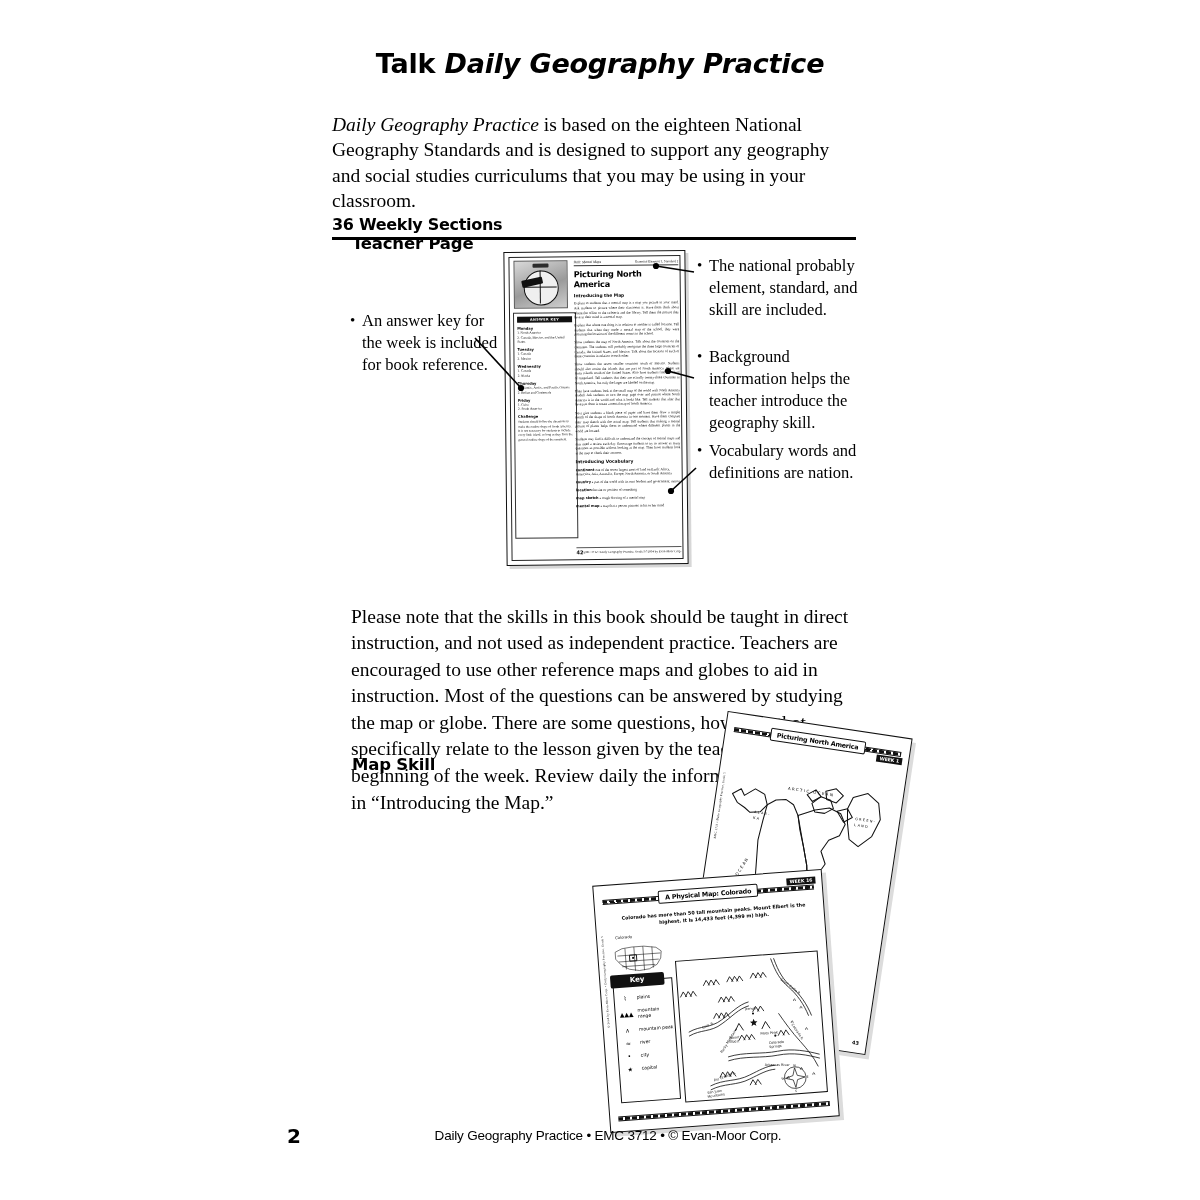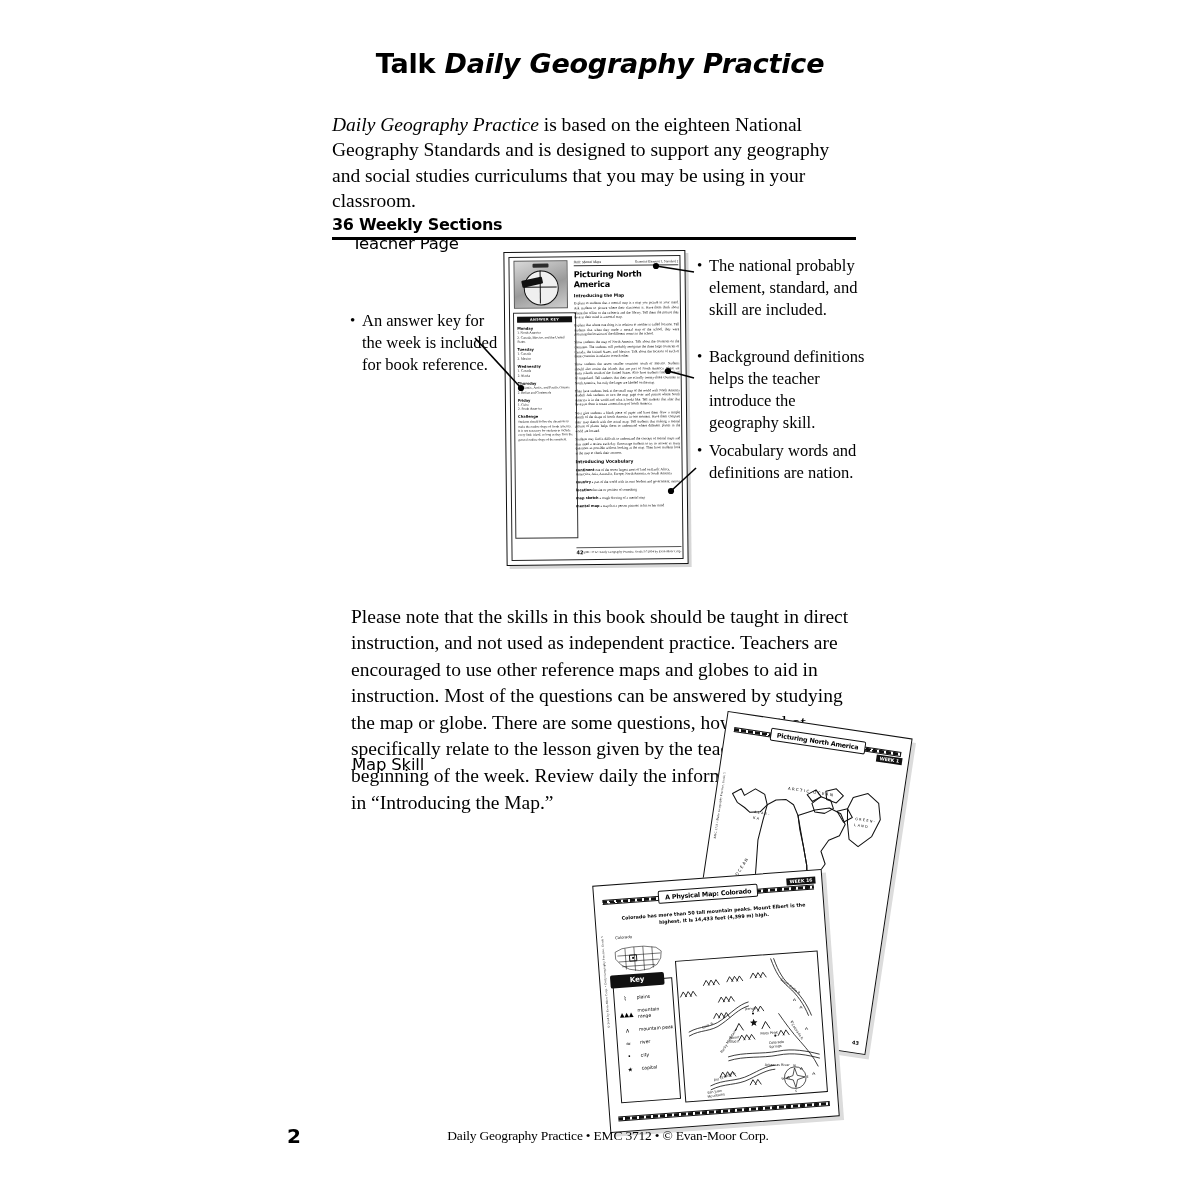--- a/index.html
+++ b/index.html
@@ -35,21 +35,21 @@
     font-weight:bold;font-size:16px;
     letter-spacing:-0.3px;
     padding-bottom:3px;
     margin-top:29px;
   }
   .h2rule{border-bottom:3px solid #000;width:524px;}
 
   .h3{
     position:absolute;
     font-family:"DejaVu Sans", sans-serif;
-    font-weight:normal;font-size:16.5px;
+    font-weight:bold;font-size:16.5px;
     letter-spacing:-0.2px;
   }
   #teacher-page-heading{left:352px;top:234px;}
   #map-page-heading{left:352px;top:755px;}
 
   
   .callout{position:absolute;font-size:16.5px;line-height:22px;}
   .callout .bullet{position:absolute;left:0;top:-1px;font-size:15px;}
   .callout .ctext{display:block;padding-left:12px;}
 
@@ -73,21 +73,21 @@
 
   
   .pagenum{
     position:absolute;left:287px;top:1124px;
     font-family:"DejaVu Sans", sans-serif;
     font-weight:bold;font-size:20px;
   }
   .footer{
     position:absolute;left:16px;right:0;top:1128px;
     text-align:center;
-    font-family:Liberation Serif, serif;
+    font-family:Liberation Sans, sans-serif;
     font-size:13.5px;
     letter-spacing:-0.2px;
   }
 
   
   #teacher-thumb{
     position:absolute;left:505px;top:251px;width:180px;height:312px;
     background:#fff;border:1.6px solid #111;
     box-shadow:3px 3px 0 0 #d7d7d7;
     transform:rotate(-0.6deg);
@@ -330,21 +330,21 @@
     <span class="ctext">An answer key for the week is included for book reference.</span>
   </div>
 
   <div class="callout" id="callout-standard">
     <span class="bullet">•</span>
     <span class="ctext">The national probably element, standard, and skill are included.</span>
   </div>
 
   <div class="callout" id="callout-background">
     <span class="bullet">•</span>
-    <span class="ctext">Background definitions helps the teacher introduce the geography skill.</span>
+    <span class="ctext">Background information helps the teacher introduce the geography skill.</span>
   </div>
 
   <div class="callout" id="callout-vocabulary">
     <span class="bullet">•</span>
     <span class="ctext">Vocabulary words and definitions are nation.</span>
   </div>
 
   <svg class="leader" style="left:0;top:0;width:1200px;height:1200px;">
     <line x1="475" y1="338" x2="521" y2="388" stroke="#000" stroke-width="1.6"></line>
     <circle cx="521" cy="388" r="3.1" fill="#000"></circle>

